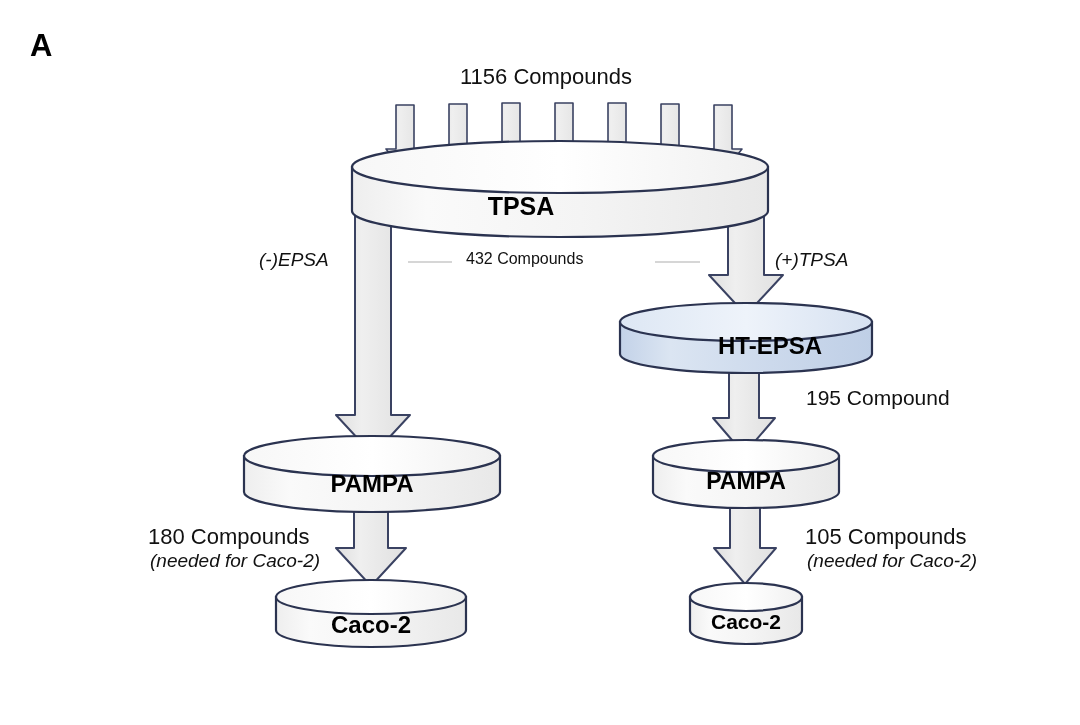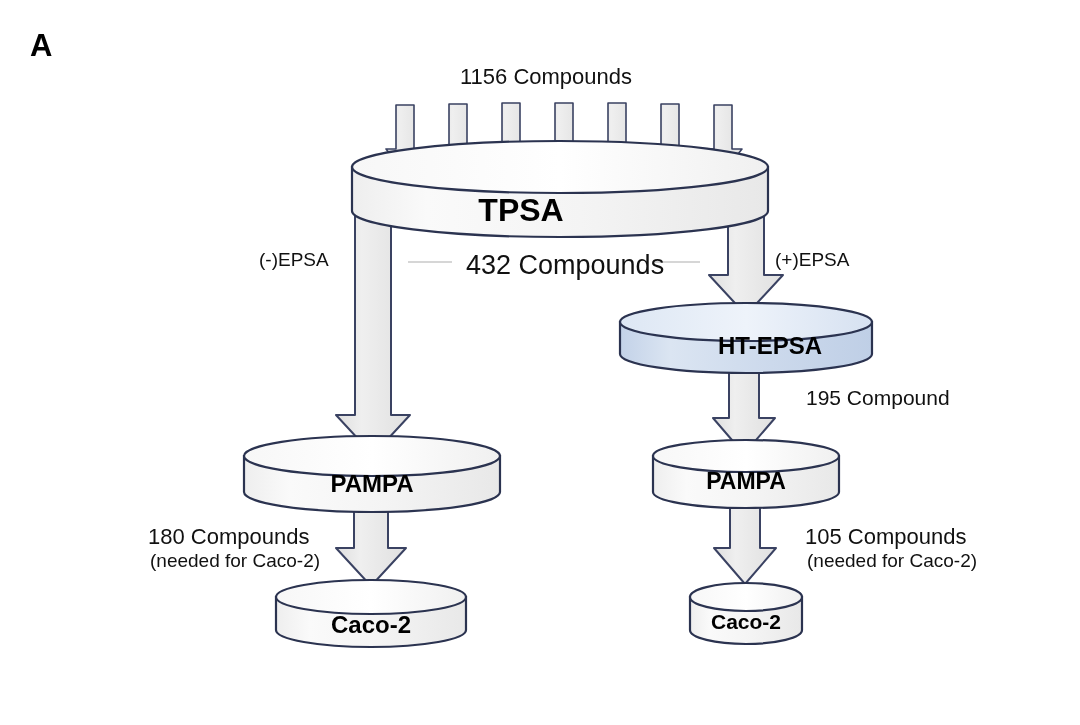--- a/index.html
+++ b/index.html
@@ -33,20 +33,21 @@
   .lbl {
     position: absolute;
     font-family: "Liberation Sans", sans-serif;
     white-space: nowrap;
     color: #111;
   }
   .lbl-bold {
     font-weight: normal;
   }
   .lbl-italic {
+    font-style: italic;
   }
   .cyl-text {
     position: absolute;
     text-align: center;
     font-weight: bold;
     color: #000;
     white-space: nowrap;
     pointer-events: none;
   }
   svg { display: block; }
@@ -162,27 +163,27 @@
   </g>
 
   <g>
     <line x1="408" y1="262" x2="452" y2="262" stroke="#d6d6d6" stroke-width="2.2"></line>
     <line x1="655" y1="262" x2="700" y2="262" stroke="#d6d6d6" stroke-width="2.2"></line>
   </g>
 </svg>
 
 <div class="lbl lbl-bold" style="left:460px; top:64px; font-size:22px;">1156 Compounds</div>
 
-<div class="cyl-text" style="left:352px; top:192px; width:338px; font-size:32px;">TPSA</div>
+<div class="cyl-text" style="left:352px; top:192px; width:338px; font-size:25px;">TPSA</div>
 
 <div class="lbl lbl-italic" style="left:259px; top:249px; font-size:19px;">(-)EPSA</div>
 
-<div class="lbl lbl-bold" style="left:466px; top:250px; font-size:27px;">432 Compounds</div>
+<div class="lbl lbl-bold" style="left:466px; top:250px; font-size:16px;">432 Compounds</div>
 
-<div class="lbl lbl-italic" style="left:775px; top:249px; font-size:19px;">(+)EPSA</div>
+<div class="lbl lbl-italic" style="left:775px; top:249px; font-size:19px;">(+)TPSA</div>
 
 <div class="cyl-text" style="left:620px; top:332px; width:300px; font-size:24px;">HT-EPSA</div>
 
 <div class="lbl lbl-bold" style="left:806px; top:386px; font-size:21px;">195 Compound</div>
 
 <div class="cyl-text" style="left:244px; top:470px; width:256px; font-size:24px;">PAMPA</div>
 
 <div class="cyl-text" style="left:653px; top:468px; width:186px; font-size:23px;">PAMPA</div>
 
 <div class="lbl lbl-bold" style="left:148px; top:524px; font-size:22px;">180 Compounds</div>

